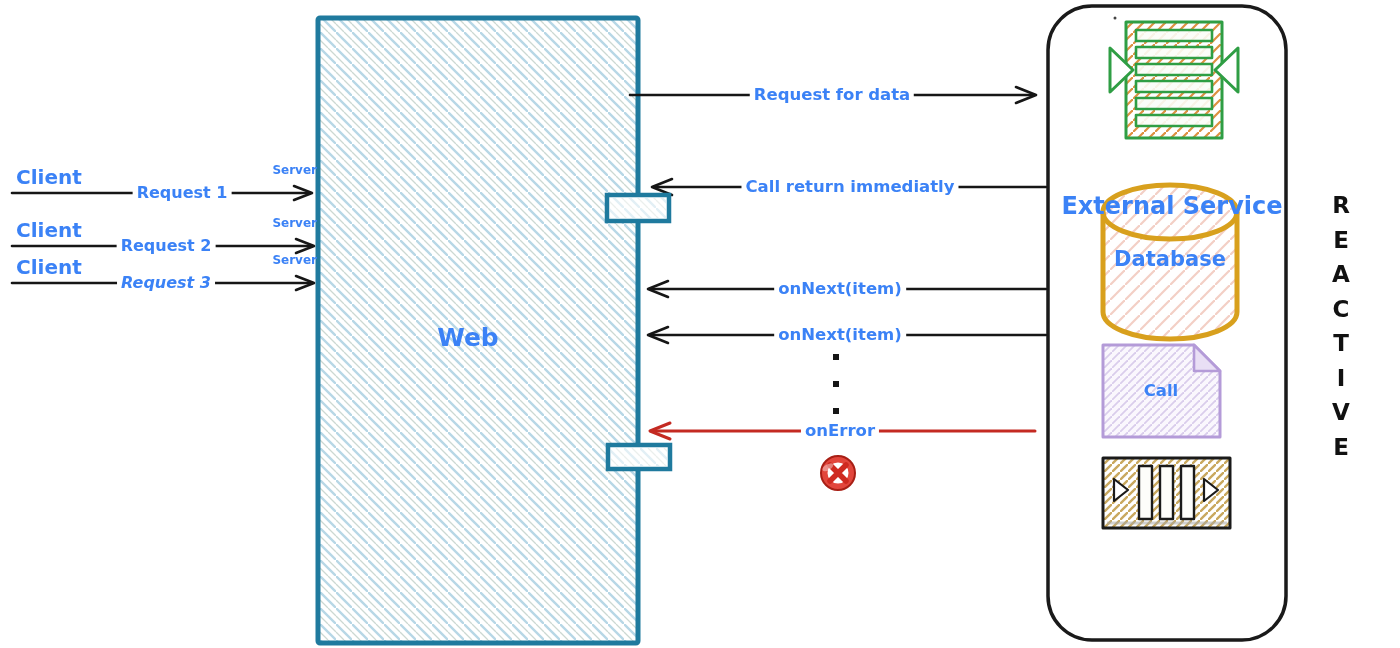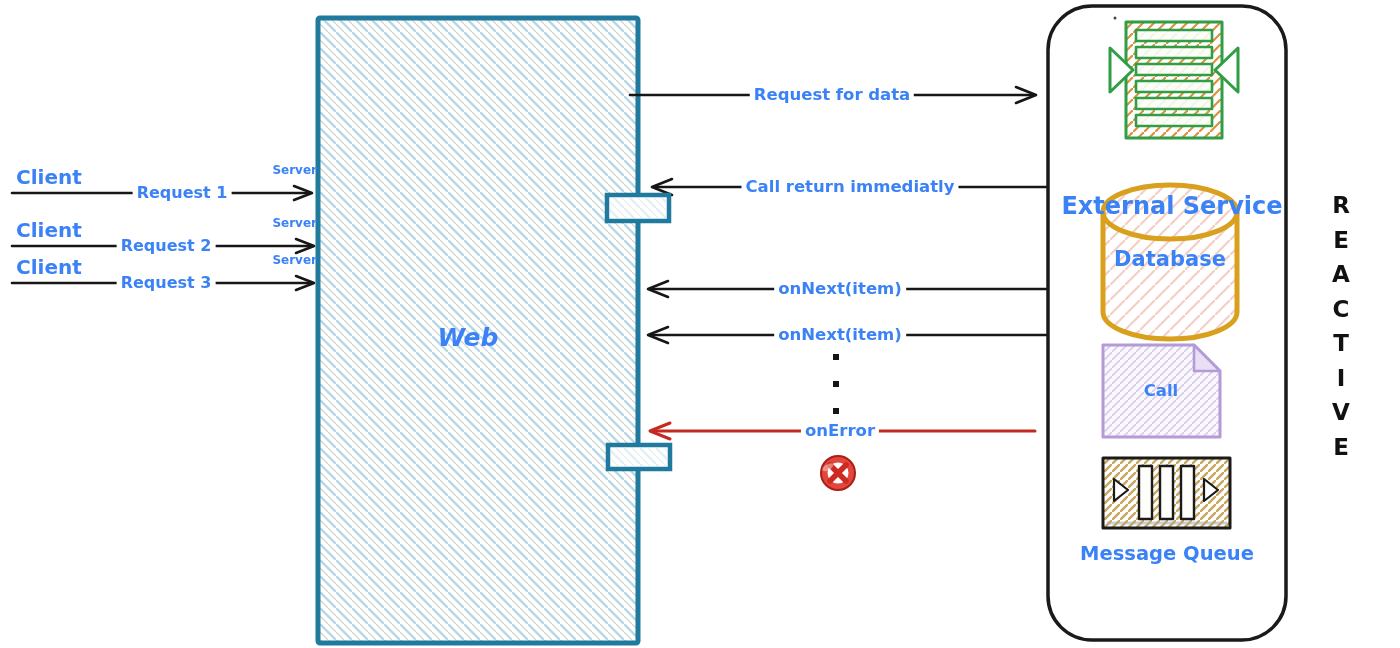--- a/index.html
+++ b/index.html
@@ -155,36 +155,35 @@
   <div class="lbl client" style="left:16px;top:166px;">Client</div>
   <div class="lbl client" style="left:16px;top:219px;">Client</div>
   <div class="lbl client" style="left:16px;top:256px;">Client</div>
 
   <div class="lbl server rgt" style="left:317px;top:164px;">Server</div>
   <div class="lbl server rgt" style="left:317px;top:217px;">Server</div>
   <div class="lbl server rgt" style="left:317px;top:254px;">Server</div>
 
   <div class="lbl req onln" style="left:166px;top:193px;margin-left:16px;">Request 1</div>
   <div class="lbl req onln" style="left:166px;top:246px;">Request 2</div>
-  <div class="lbl req onln" style="left:166px;top:283px;">Request 3</div>
+  <div class="lbl req onln" style="left:166px;top:283px;font-style:italic;">Request 3</div>
 
-  <div class="lbl webapp-title ctr" style="left:468px;top:338px;font-style:italic;">
+  <div class="lbl webapp-title ctr" style="left:468px;top:338px;">
     <div>Web</div>
   </div>
 
   <div class="lbl flow onln" style="left:832px;top:95px;">Request for data</div>
   <div class="lbl flow onln" style="left:850px;top:187px;">Call return immediatly</div>
   <div class="lbl flow onln" style="left:840px;top:289px;">onNext(item)</div>
   <div class="lbl flow onln" style="left:840px;top:335px;">onNext(item)</div>
   <div class="lbl flow onln err" style="left:840px;top:431px;">onError</div>
 
   <div class="lbl svc ctr" style="left:1172px;top:166px;font-size:24px;margin-top:40px;">External Service</div>
   <div class="lbl svc ctr" style="left:1170px;top:260px;font-size:21px;">Database</div>
   <div class="lbl svc ctr" style="left:1161px;top:391px;font-size:16.5px;">Call</div>
-  <div class="lbl svc ctr" style="left:1167px;top:554px;font-size:19.5px;">Message Queue</div>
 
   <div class="reactive">
     <span>R</span>
     <span>E</span>
     <span>A</span>
     <span>C</span>
     <span>T</span>
     <span>I</span>
     <span>V</span>
     <span>E</span>

